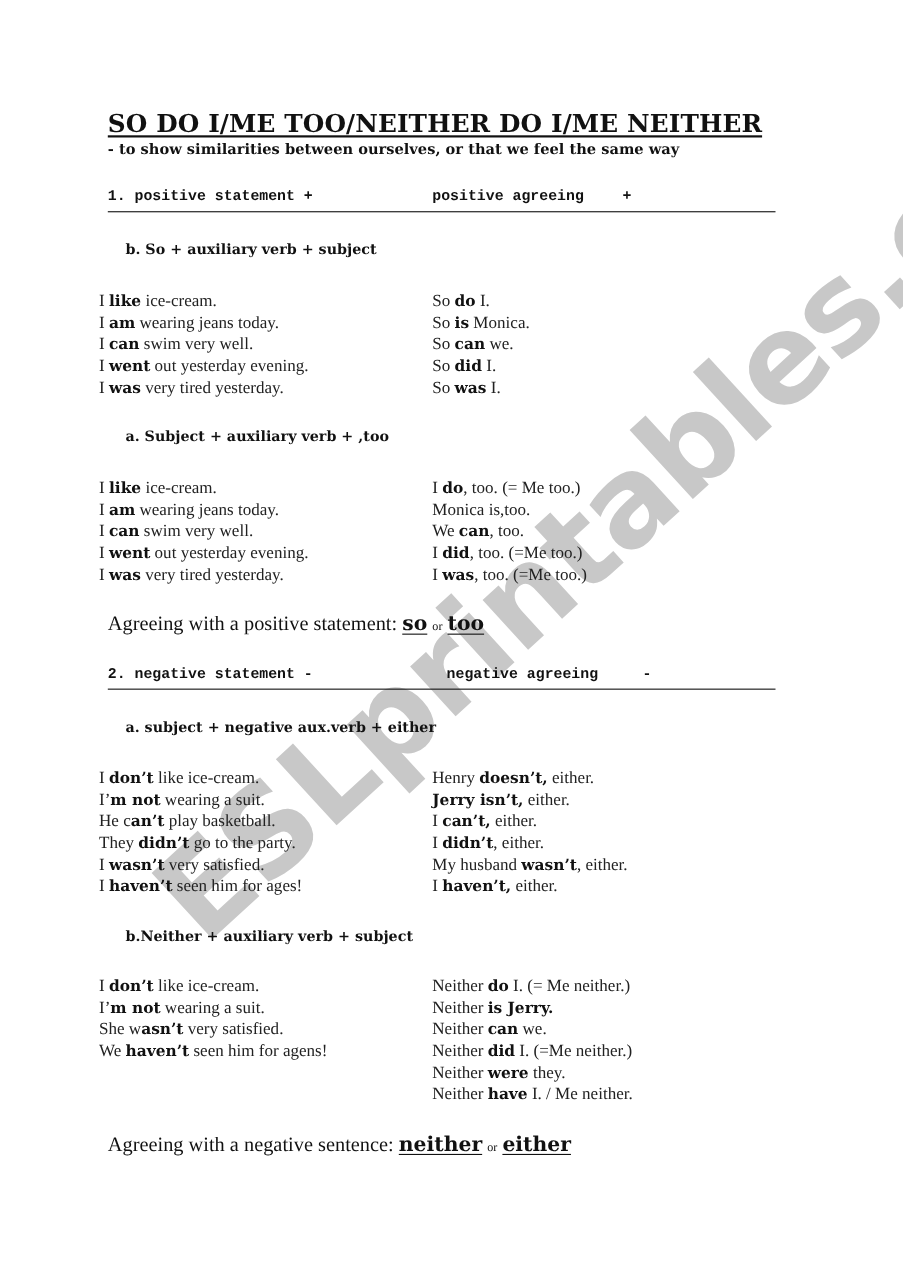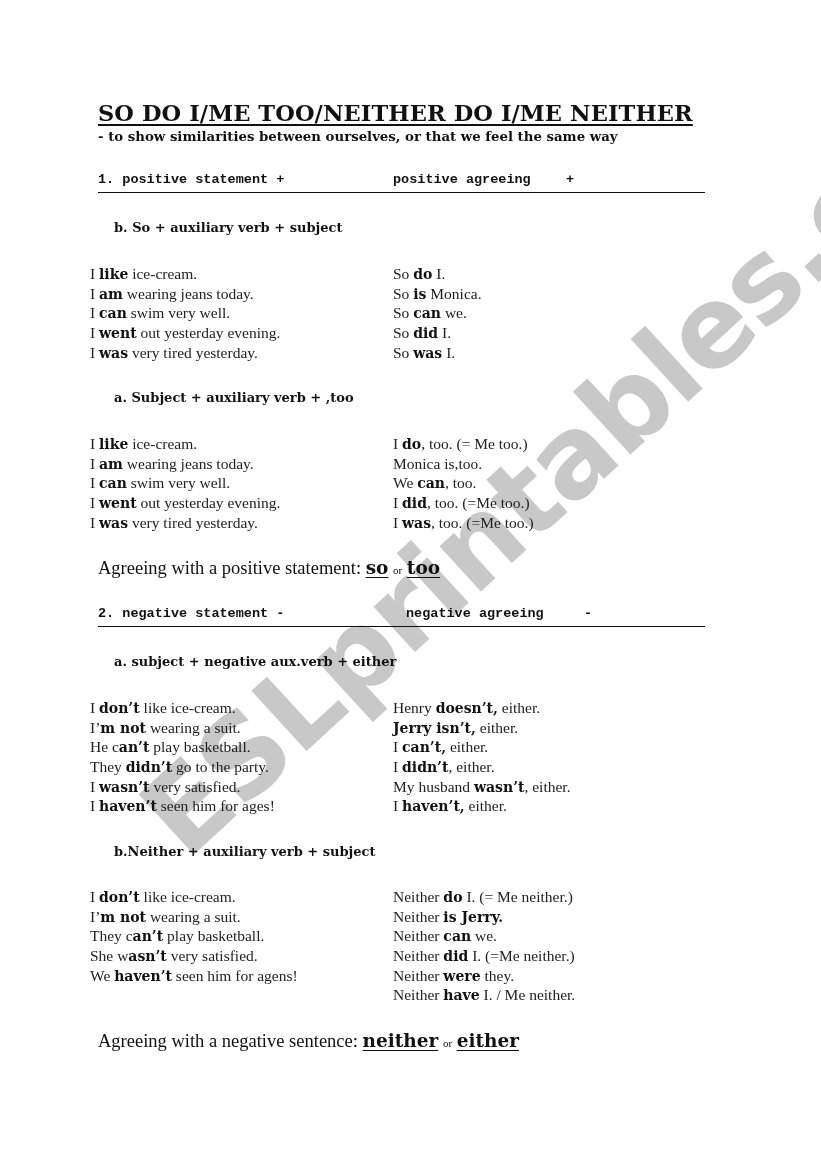--- a/index.html
+++ b/index.html
@@ -110,21 +110,20 @@
       <div class="row"><span>I </span><b>can’t,</b><span> either.</span></div>
       <div class="row"><span>I </span><b>didn’t</b><span>, either.</span></div>
       <div class="row"><span>My husband </span><b>wasn’t</b><span>, either.</span></div>
       <div class="row"><span>I </span><b>haven’t,</b><span>  either.</span></div>
     </div>
 
     <div class="heading hv" style="top:844px;">b.Neither + auxiliary verb + subject</div>
     <div class="ex left" style="top:887px;">
       <div class="row"><span>I </span><b>don’t</b><span> like ice-cream.</span></div>
       <div class="row"><span>I’</span><b>m not</b><span> wearing a suit.</span></div>
-      <div class="row"><span>They c</span><b>an’t</b><span> play basketball.</span></div>
       <div class="row"><span>She w</span><b>asn’t</b><span> very satisfied.</span></div>
       <div class="row"><span>We </span><b>haven’t</b><span> seen him for agens!</span></div>
     </div>
     <div class="ex right" style="top:887px;">
       <div class="row"><span>Neither </span><b>do</b><span> I. (= Me neither.)</span></div>
       <div class="row"><span>Neither </span><b>is Jerry.</b><span></span></div>
       <div class="row"><span>Neither </span><b>can</b><span> we.</span></div>
       <div class="row"><span>Neither </span><b>did</b><span> I. (=Me neither.)</span></div>
       <div class="row"><span>Neither </span><b>were</b><span> they.</span></div>
       <div class="row"><span>Neither </span><b>have</b><span> I. / Me neither.</span></div>

